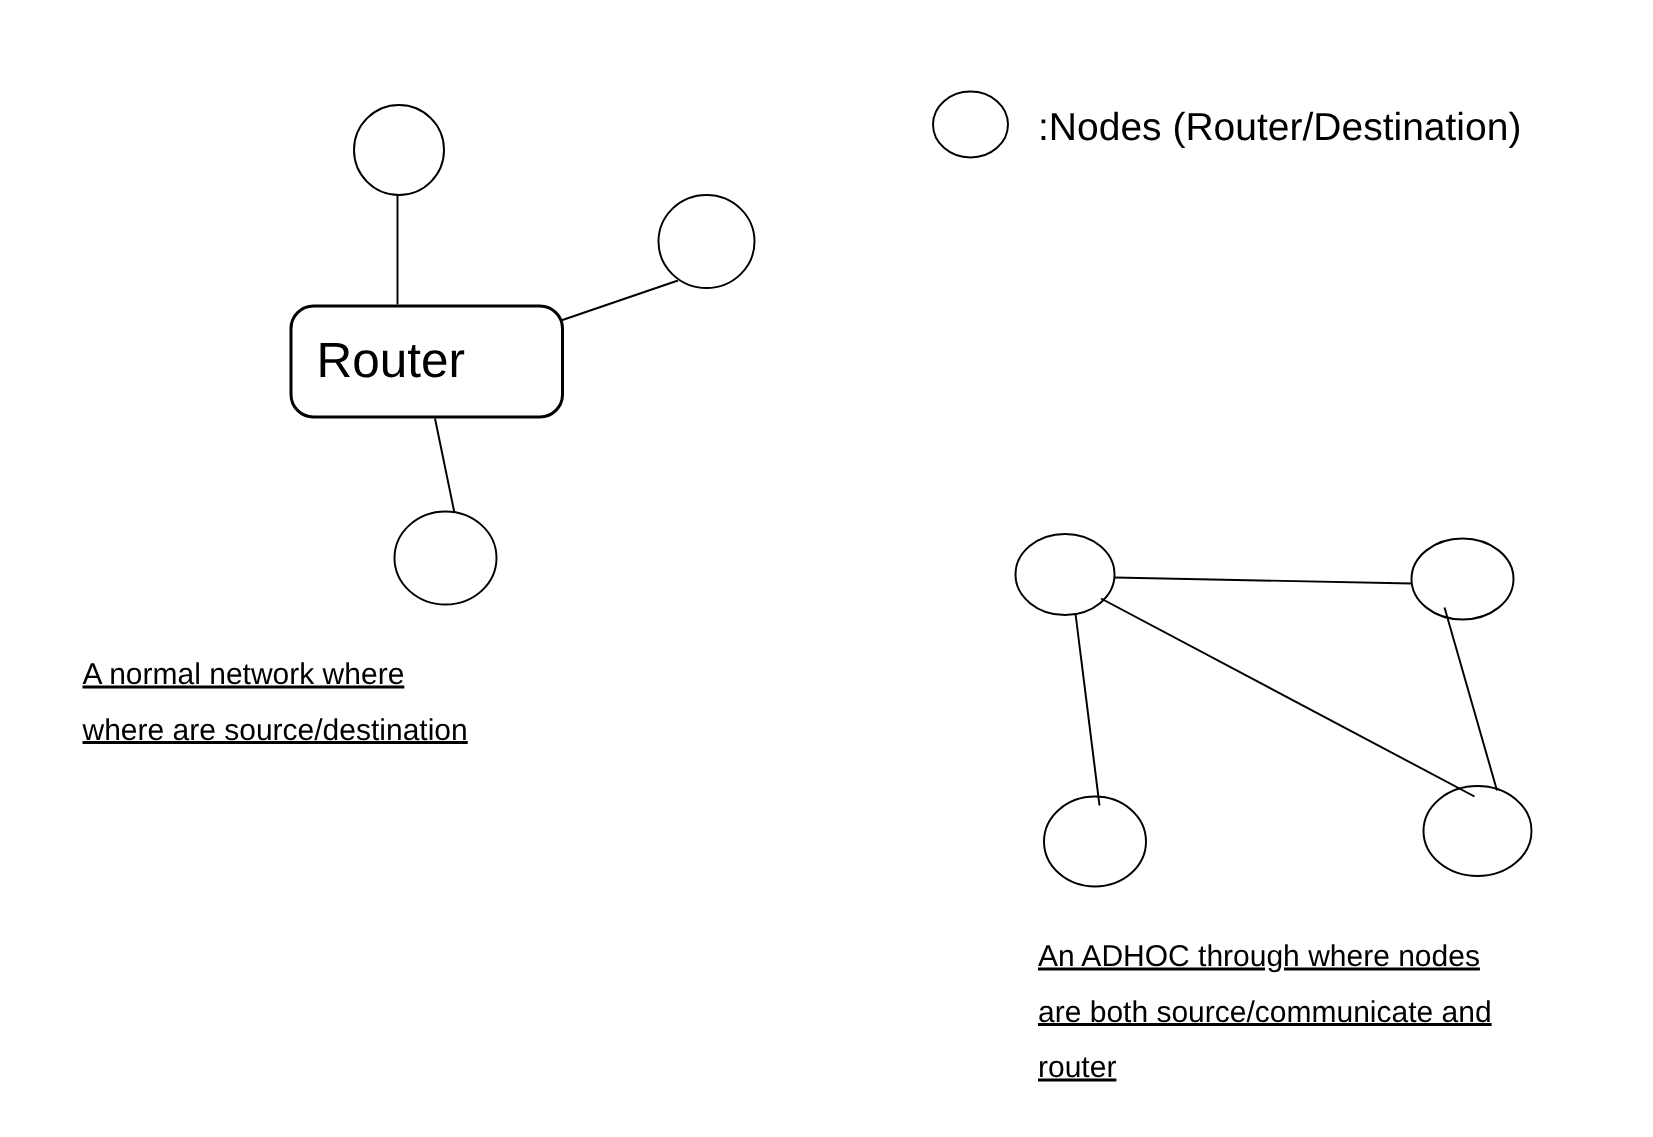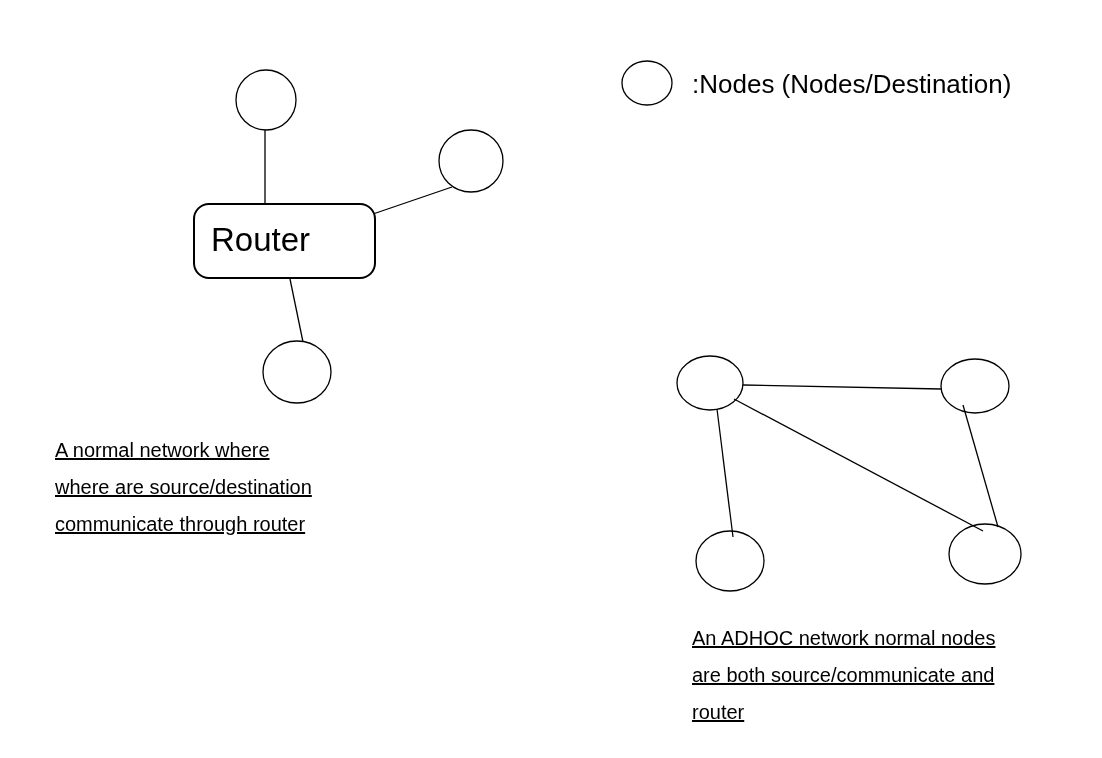--- a/index.html
+++ b/index.html
@@ -95,27 +95,26 @@
       <line x1="743" y1="385" x2="941" y2="389"></line>
       <line x1="717" y1="409" x2="733" y2="537"></line>
       <line x1="734" y1="399" x2="983" y2="531"></line>
       <line x1="963" y1="405" x2="998" y2="527"></line>
     </svg>
 
   <div class="router-box">
     <span class="router-label">Router</span>
   </div>
 
-  <div class="legend-label">:Nodes (Nodes/Destination)</div>
+  <div class="legend-label">:Nodes (Router/Destination)</div>
 
   <div class="caption caption-left">
     <div>A normal network where</div>
     <div>where are source/destination</div>
-    <div>communicate through router</div>
   </div>
 
   <div class="caption caption-right">
-    <div>An ADHOC network normal nodes</div>
+    <div>An ADHOC through where nodes</div>
     <div>are both source/communicate and</div>
     <div>router</div>
   </div>
 
 </div>
 
 </body></html>

